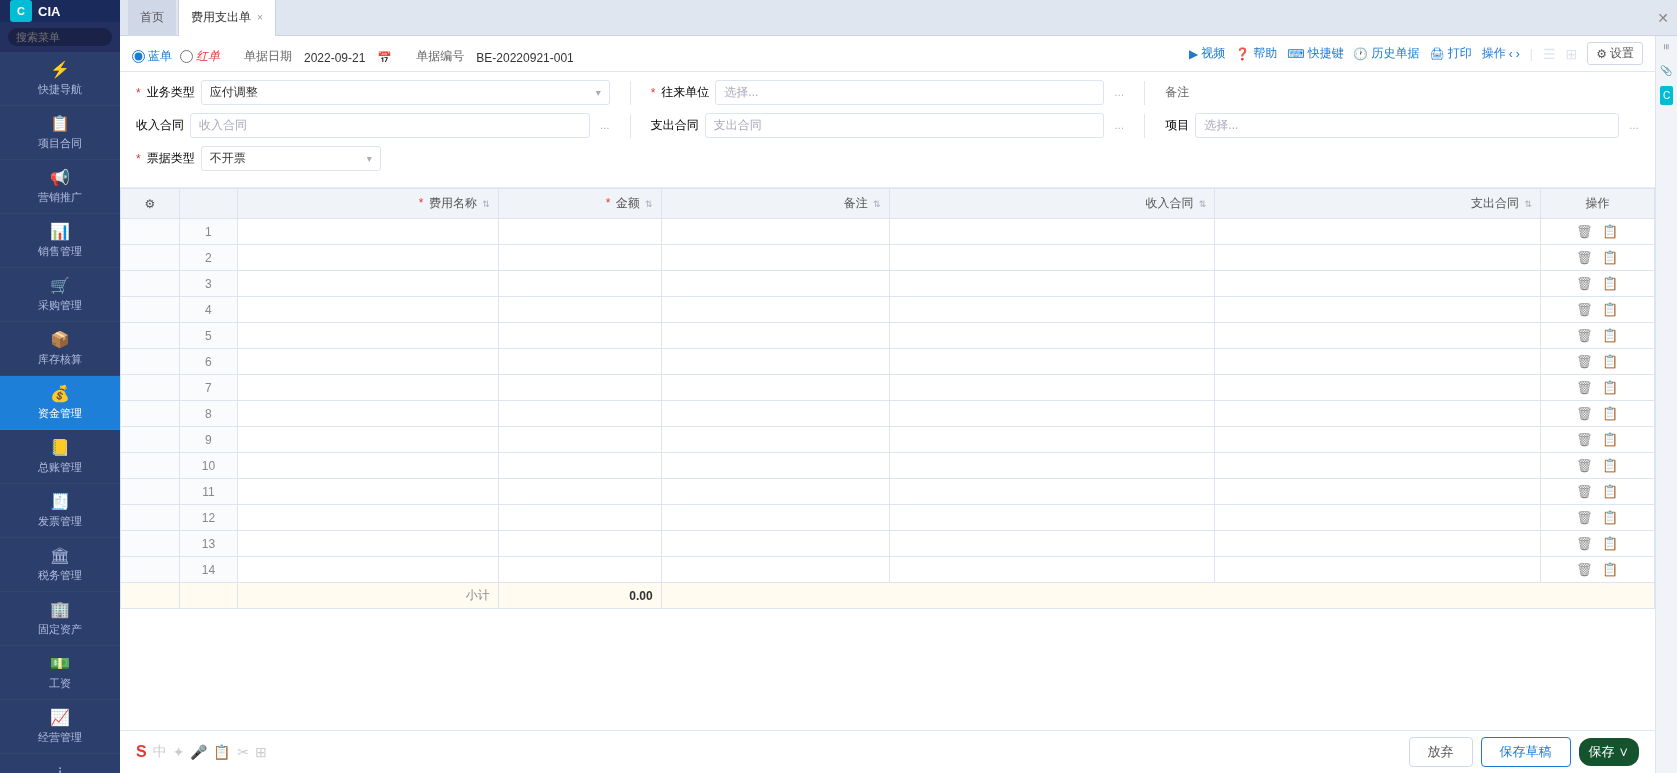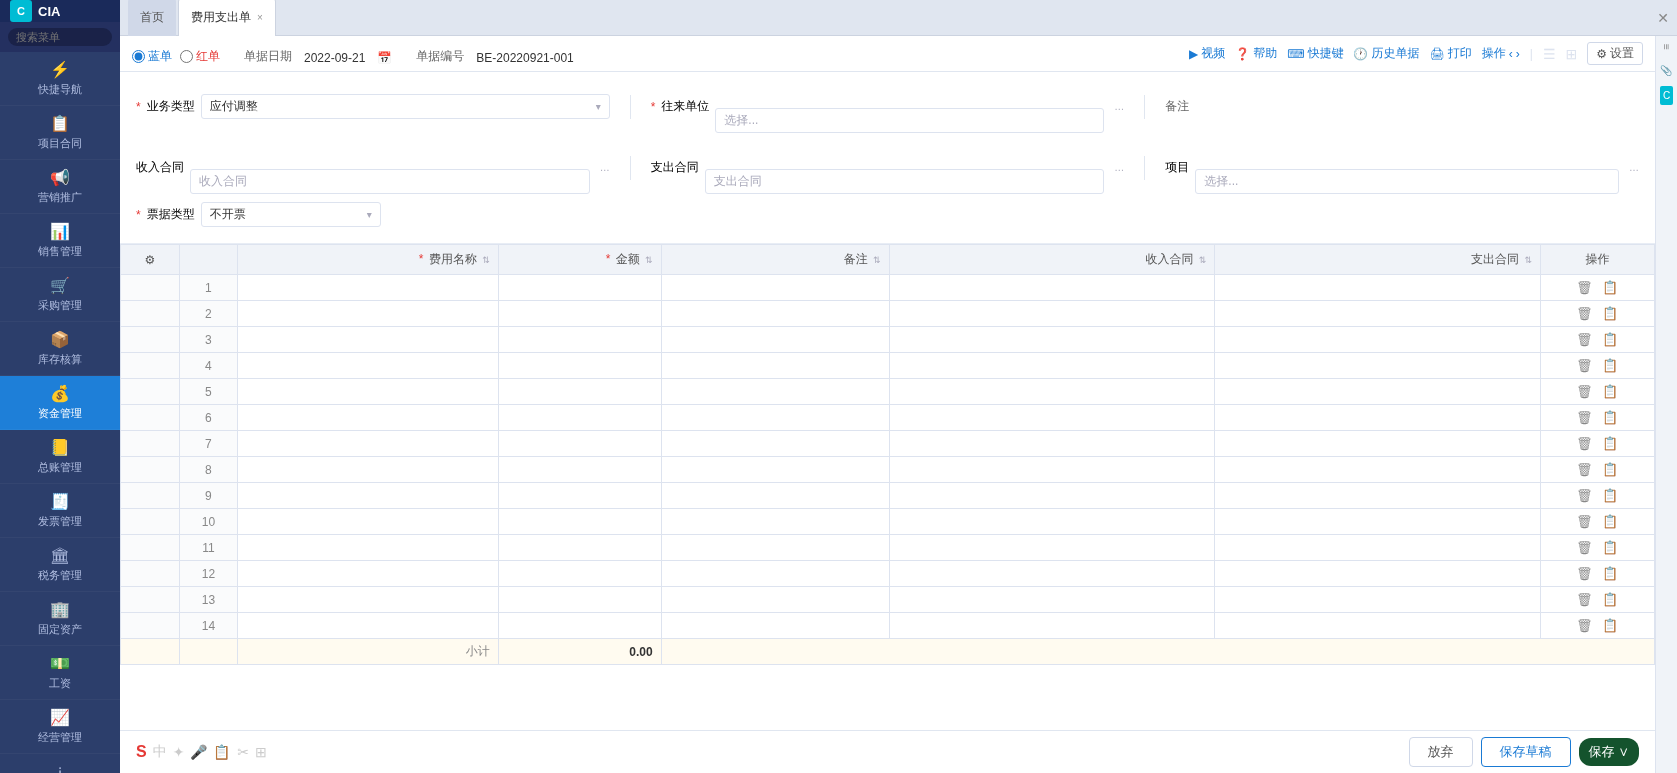--- a/index.html
+++ b/index.html
@@ -125,21 +125,21 @@
       border-bottom: 1px solid #e0e6f0;
       gap: 12px;
       flex-shrink: 0;
       background: white;
     }
     .radio-group { display: flex; align-items: center; gap: 8px; }
     .radio-item { display: flex; align-items: center; gap: 3px; cursor: pointer; }
     .radio-item input[type="radio"] { accent-color: #1a7ad4; }
     .radio-label { font-size: 12px; }
     .radio-label.blue { color: #1a7ad4; }
-    .radio-label.red { color: #e53935; }
+    .radio-label.red { color: #e53935; font-style: italic; }
     .field-label { color: #666; font-size: 12px; margin-left: 12px; }
     .field-value { color: #333; font-size: 12px; }
     .calendar-icon { color: #1a7ad4; cursor: pointer; }
     .toolbar-right {
       margin-left: auto;
       display: flex;
       align-items: center;
       gap: 10px;
       font-size: 12px;
       color: #555;
@@ -177,21 +177,20 @@
     .field-group .req { color: #e53935; }
     .field-input {
       flex: 1;
       border: 1px solid #dde3ef;
       border-radius: 3px;
       padding: 3px 8px;
       font-size: 12px;
       color: #333;
       background: white;
       min-width: 80px;
-      margin-top: 28px;
     }
     .field-input.placeholder { color: #aab; }
     .field-dots { color: #aab; font-size: 10px; cursor: pointer; margin-left: 4px; }
     .field-select {
       flex: 1;
       border: 1px solid #dde3ef;
       border-radius: 3px;
       padding: 3px 8px;
       font-size: 12px;
       color: #333;

